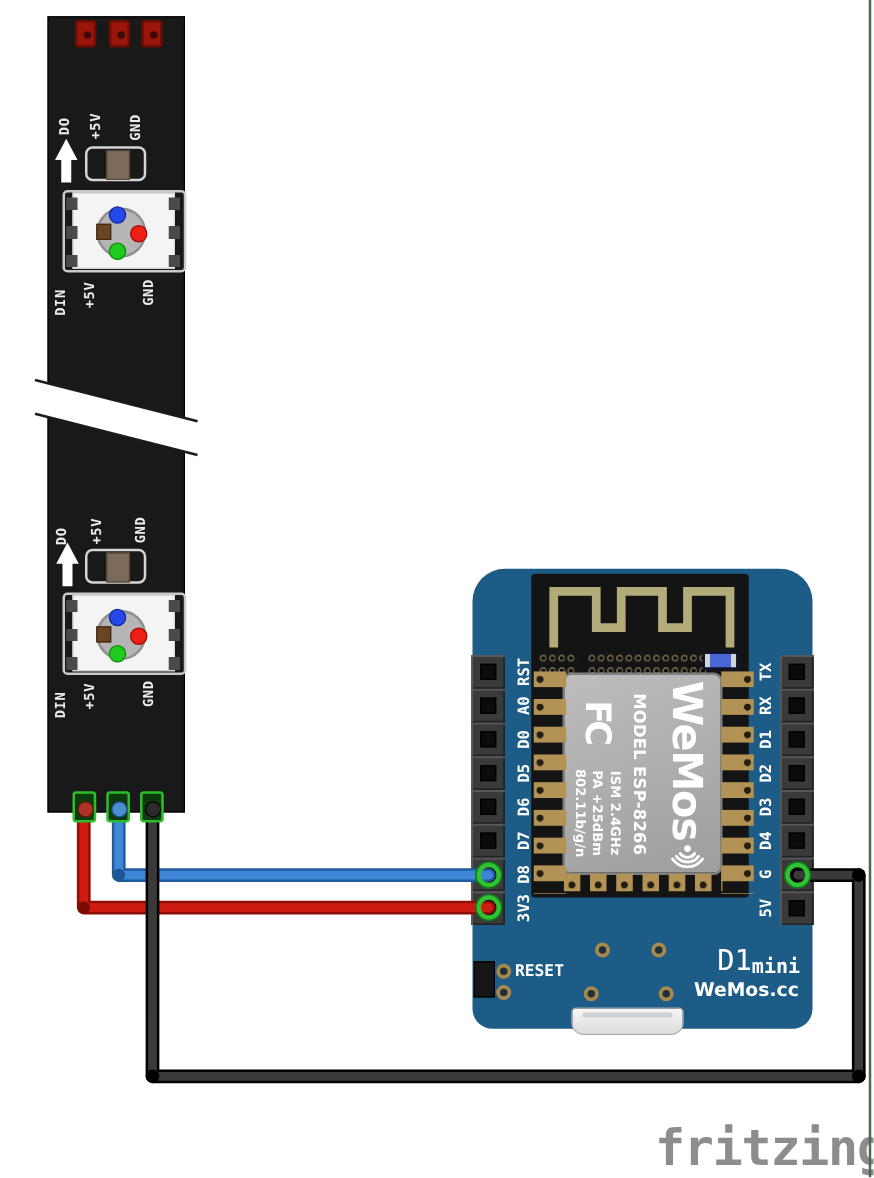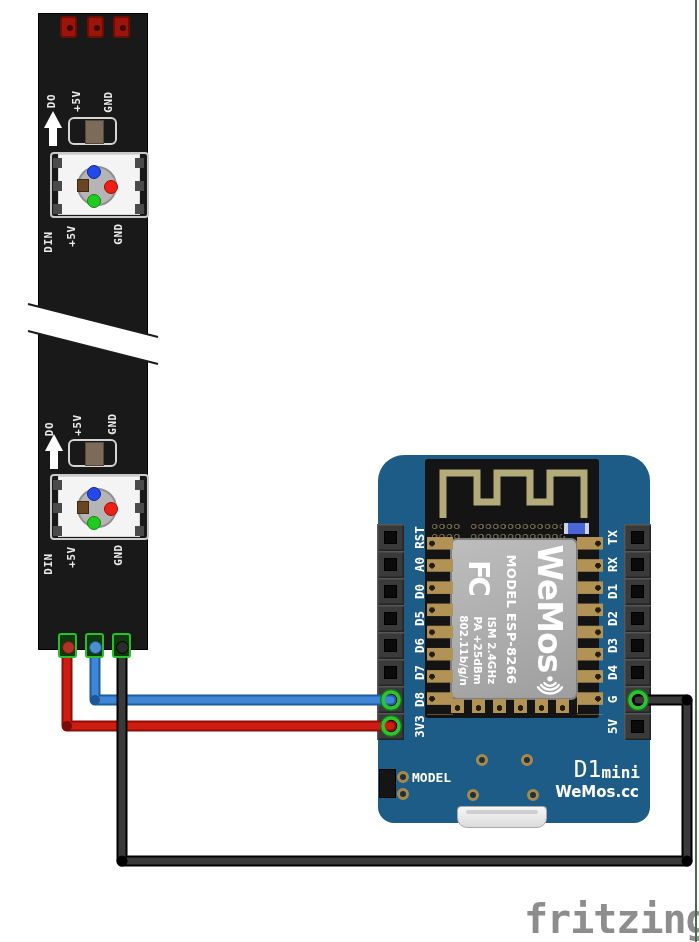--- a/index.html
+++ b/index.html
@@ -224,21 +224,21 @@
     </div>
 
   <div class="abs via" style="left:397px;top:771px;"></div>
   <div class="abs via" style="left:397px;top:788px;"></div>
   <div class="abs via" style="left:476px;top:754px;"></div>
   <div class="abs via" style="left:521px;top:754px;"></div>
   <div class="abs via" style="left:467px;top:789px;"></div>
   <div class="abs via" style="left:527px;top:789px;"></div>
 
   <div class="abs reset-btn"></div>
-  <div class="abs silk" style="left:412px;top:770px;font-size:13px;font-weight:bold;">MODEL</div>
+  <div class="abs silk" style="left:412px;top:770px;font-size:13px;font-weight:bold;">RESET</div>
 
   <div class="abs" style="left:564px;top:756px;width:76px;display:flex;align-items:flex-end;justify-content:flex-end;">
     <span class="silk" style="font-size:23px;">D1</span>
       <span class="silk" style="font-size:16px;font-weight:bold;">mini</span>
   </div>
   <div class="abs" style="left:547px;top:783px;width:92px;text-align:right;color:#fff;font:bold 15px 'DejaVu Sans',sans-serif;">WeMos.cc</div>
 
   <div class="abs usb">
       <div class="usb-line"></div>
     </div>

